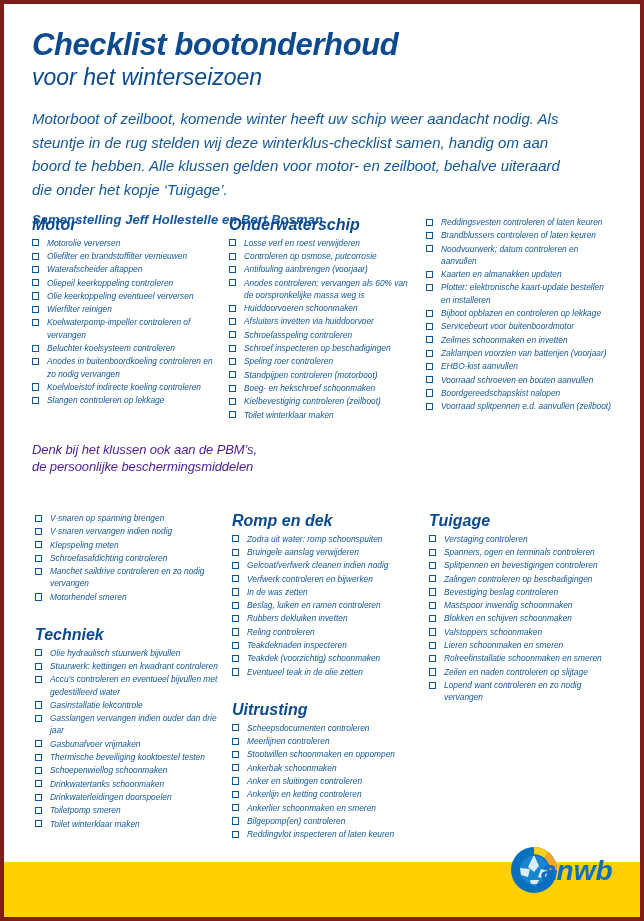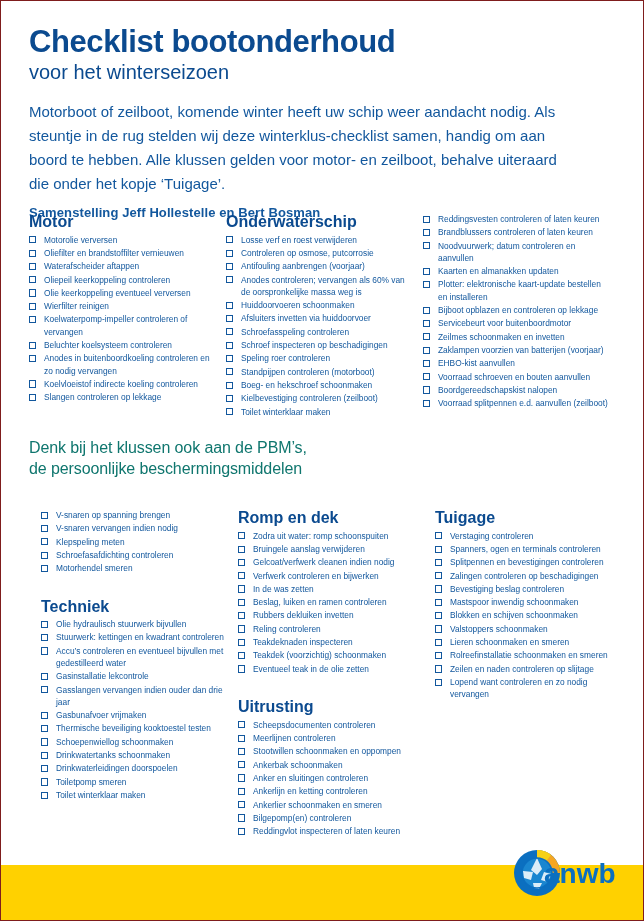--- a/index.html
+++ b/index.html
@@ -8,38 +8,39 @@
     background: #ffffff;
   }
   body {
     font-family: "Liberation Sans", sans-serif;
   }
   #page {
     position: relative;
     width: 644px;
     height: 921px;
     background: #ffffff;
-    border: 1px solid #7f1d1d;
+    border: 4px solid #7f1d1d;
     box-sizing: border-box;
     overflow: hidden;
+    font-style: italic;
   }
   
   .header {
     padding: 24px 28px 0 28px;
   }
   .title {
     font-size: 31px;
     font-weight: bold;
     color: #0b4a8f;
     letter-spacing: -0.4px;
     line-height: 1.08;
     margin: 0;
   }
   .subtitle {
-    font-size: 20px;
+    font-size: 23px;
     color: #0b4a8f;
     line-height: 1.15;
     margin: 3px 0 0 0;
     font-weight: normal;
   }
   .intro {
     margin: 16px 0 0 0;
     font-size: 15px;
     color: #12579d;
     line-height: 1.58;
@@ -103,31 +104,31 @@
   }
 
   
   .pbm {
     position: absolute;
     left: 28px;
     top: 437px;
     width: 420px;
   }
   .pbm-line {
-    font-size: 16px;
-    color: #0f766e;
+    font-size: 13px;
+    color: #4c1d95;
     line-height: 1.31;
     font-weight: normal;
     letter-spacing: -0.1px;
   }
 
   
   .columns-lower {
     position: absolute;
-    left: 40px;
+    left: 31px;
     top: 508px;
     width: 590px;
     display: flex;
   }
   .gap-block { height: 22px; }
 
   
   .yellow-bar {
     position: absolute;
     left: 0;
@@ -220,20 +221,21 @@
   </div>
 
   <div class="columns-lower">
 
     <div class="col c1">
       <ul class="checks">
           <li><span class="box"></span><span>V-snaren op spanning brengen</span></li>
           <li><span class="box"></span><span>V-snaren vervangen indien nodig</span></li>
           <li><span class="box"></span><span>Klepspeling meten</span></li>
           <li><span class="box"></span><span>Schroefasafdichting controleren</span></li>
+          <li><span class="box"></span><span>Manchet saildrive controleren en zo nodig vervangen</span></li>
           <li><span class="box"></span><span>Motorhendel smeren</span></li>
         </ul>
       <div class="gap-block"></div>
       <div class="sec-head">Techniek</div>
       <ul class="checks">
           <li><span class="box"></span><span>Olie hydraulisch stuurwerk bijvullen</span></li>
           <li><span class="box"></span><span>Stuurwerk: kettingen en kwadrant controleren</span></li>
           <li><span class="box"></span><span>Accu’s controleren en eventueel bijvullen met gedestilleerd water</span></li>
           <li><span class="box"></span><span>Gasinstallatie lekcontrole</span></li>
           <li><span class="box"></span><span>Gasslangen vervangen indien ouder dan drie jaar</span></li>

